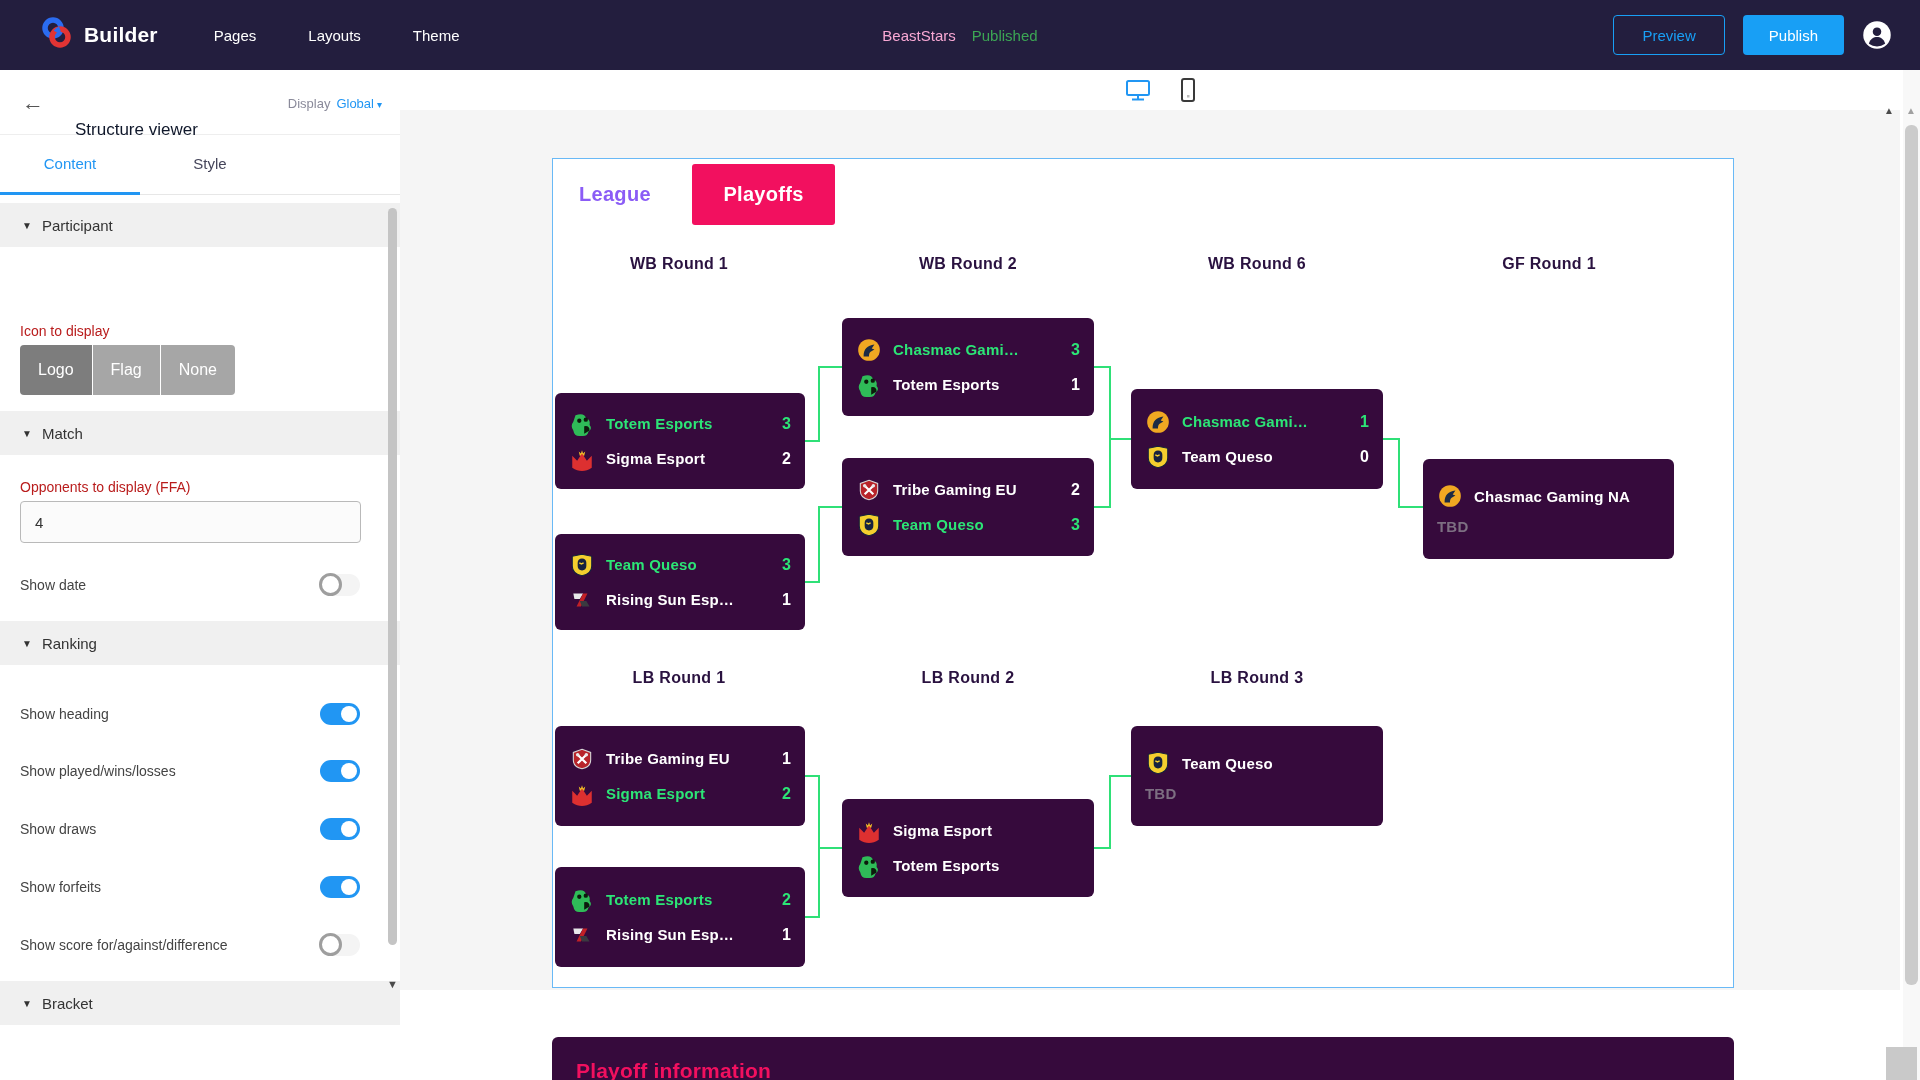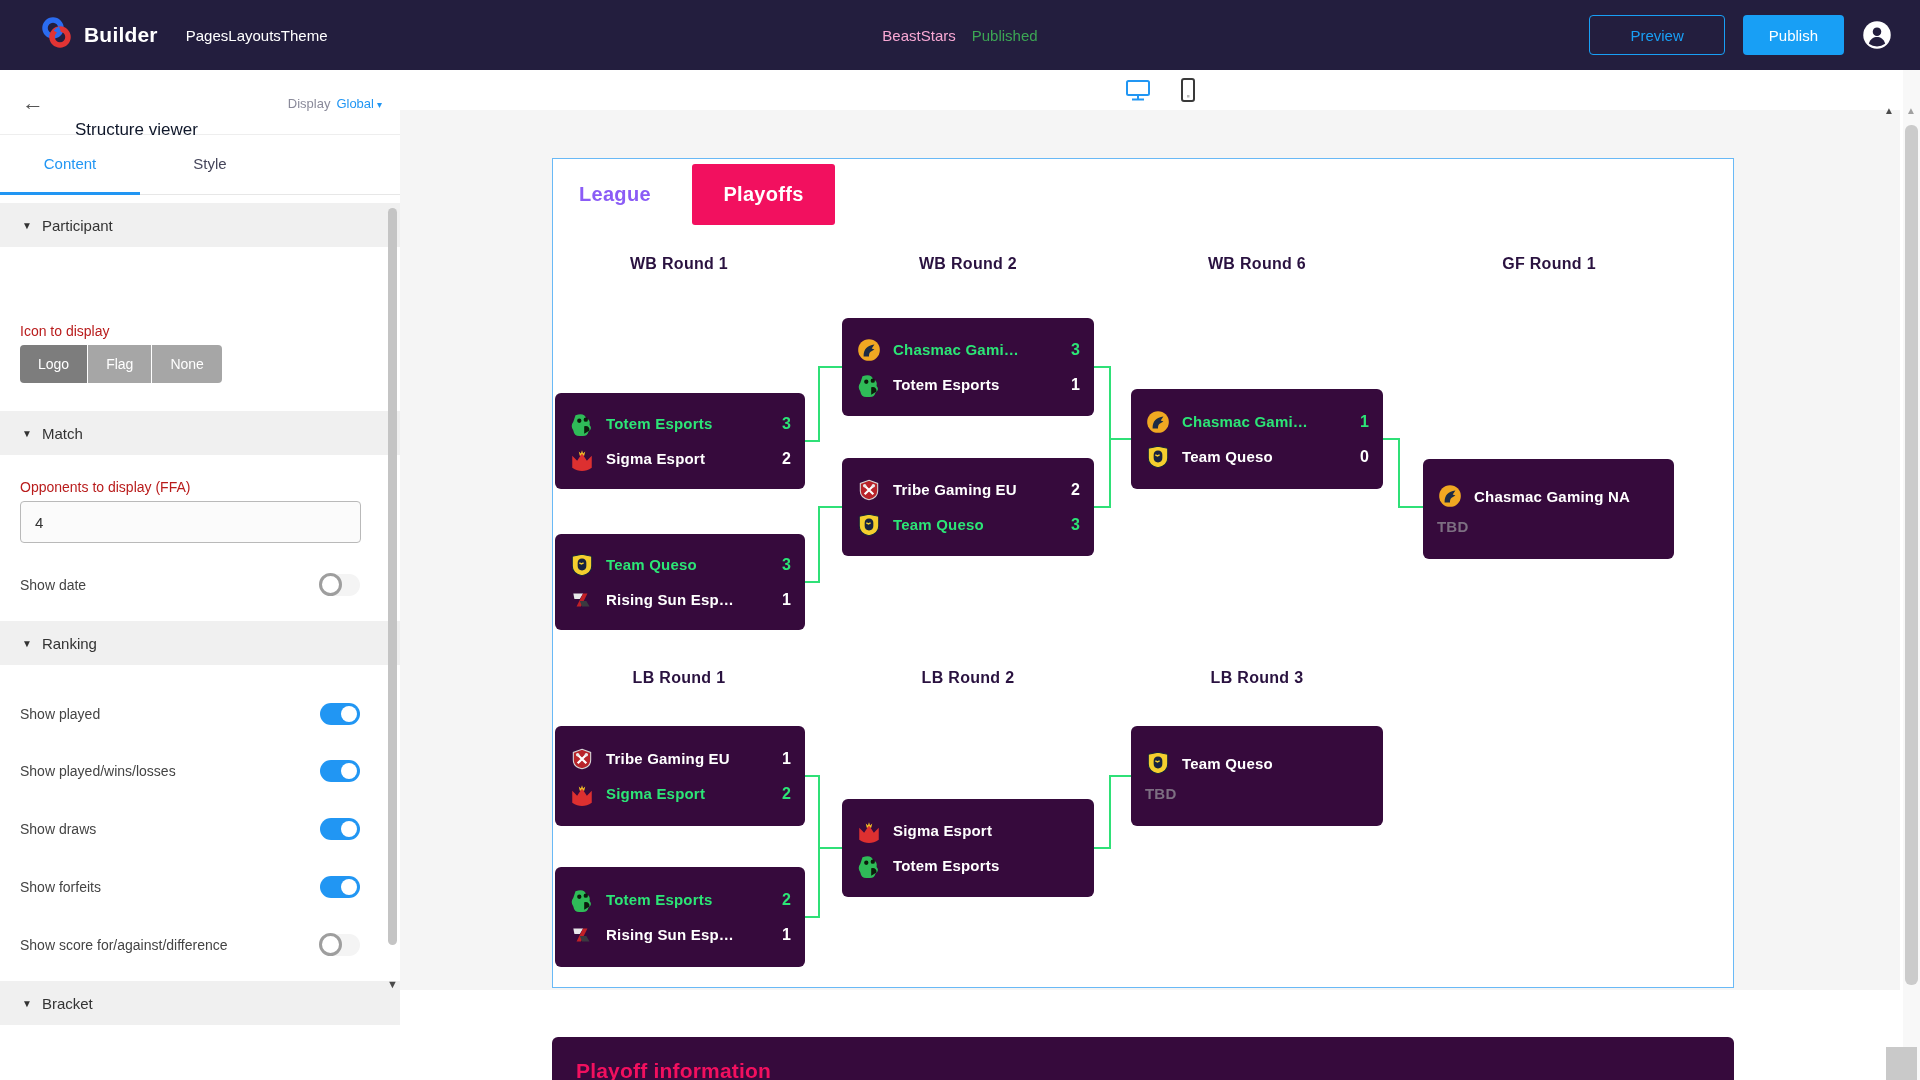--- a/index.html
+++ b/index.html
@@ -4,29 +4,29 @@
 <style>
   * { margin:0; padding:0; box-sizing:border-box; }
   html,body { width:1920px; height:1080px; overflow:hidden; background:#fff;
               font-family:"Liberation Sans", sans-serif; }
 
   
   .topbar { position:absolute; left:0; top:0; width:1920px; height:70px;
             background:#231e3e; display:flex; align-items:center; z-index:40; }
   .brand { display:flex; align-items:center; gap:10px; margin-left:40px; }
   .brand-name { color:#fff; font-size:21px; font-weight:800; letter-spacing:.2px; }
-  .topnav { display:flex; margin-left:28px; }
+  .topnav { display:flex; gap:52px; margin-left:56px; }
   .topnav span { color:#fff; font-size:15px; cursor:pointer; }
   .proj { position:absolute; left:0; right:0; top:0; height:70px; display:flex;
           align-items:center; justify-content:center; gap:16px; pointer-events:none; }
   .proj .pname { color:#f9a8d4; font-size:15px; }
   .proj .pstatus { color:#3ca654; font-size:15px; }
   .topbar-right { position:absolute; right:28px; top:0; height:70px;
                   display:flex; align-items:center; gap:18px; }
-  .btn-preview { height:40px; padding:0 40px; background:transparent;
+  .btn-preview { height:40px; padding:0 28px; background:transparent;
                  border:1px solid #189ff5; color:#189ff5; border-radius:4px;
                  font-size:15px; font-family:inherit; cursor:pointer; }
   .btn-publish { height:40px; padding:0 26px; background:#189ff5; border:none;
                  color:#fff; border-radius:4px; font-size:15px; font-family:inherit; cursor:pointer; }
 
   
   .sidebar { position:absolute; left:0; top:70px; width:400px; height:1010px;
              background:#fff; z-index:30; }
   .sb-head { position:absolute; left:0; top:0; width:400px; height:65px;
              border-bottom:1px solid #eee; }
@@ -45,22 +45,22 @@
                           width:100%; height:3px; background:#2196f3; }
 
   .sb-scroll { position:absolute; left:0; top:125px; width:400px; height:880px; overflow:hidden; }
   .sec-bar { position:absolute; left:0; width:400px; height:44px; background:#f0f0f0;
              display:flex; align-items:center; gap:10px; padding-left:22px; cursor:pointer; }
   .sec-bar .tri { font-size:10px; color:#333; }
   .sec-bar .sec-label { font-size:15px; color:#333; }
 
   .fld-label { position:absolute; left:20px; font-size:14px; color:#b91c1c; }
   .seg { position:absolute; left:20px; display:flex; border-radius:4px; overflow:hidden; }
-  .seg button { height:38px; padding:4px 18px; border:none; border-right:1px solid #fff;
-                background:#a6a6a6; color:#fff; font-size:14px; font-family:inherit; cursor:pointer; }
+  .seg button { height:50px; padding:4px 18px; border:none; border-right:1px solid #fff;
+                background:#a6a6a6; color:#fff; font-size:16px; font-family:inherit; cursor:pointer; }
   .seg button:last-child { border-right:none; }
   .seg button.sel { background:#7d7d7d; }
 
   .num-input { position:absolute; left:20px; width:341px; height:42px;
                border:1px solid #b9b9b9; border-radius:4px; background:#fbfbfb;
                font-size:15px; color:#333; padding-left:14px; font-family:inherit; }
 
   .tog-row-label { position:absolute; left:20px; font-size:14px; color:#444; }
   .tg { position:absolute; left:320px; width:40px; height:22px; border-radius:12px; cursor:pointer; }
   .tg.on { background:#2196f3; }
@@ -197,21 +197,21 @@
     </div>
     <div class="fld-label" style="top:284px">Opponents to display (FFA)</div>
     <input class="num-input" style="top: 306px;" value="4">
     <div class="tog-row-label" style="top:382px">Show date</div>
     <div class="tg off" style="top:379px"></div>
 
     <div class="sec-bar" style="top:426px">
       <span class="tri">▼</span>
       <span class="sec-label">Ranking</span>
     </div>
-    <div class="tog-row-label" style="top:511px">Show played</div>
+    <div class="tog-row-label" style="top:511px">Show heading</div>
     <div class="tg on" style="top:508px"></div>
     <div class="tog-row-label" style="top:568px">Show played/wins/losses</div>
     <div class="tg on" style="top:565px"></div>
     <div class="tog-row-label" style="top:626px">Show draws</div>
     <div class="tg on" style="top:623px"></div>
     <div class="tog-row-label" style="top:684px">Show forfeits</div>
     <div class="tg on" style="top:681px"></div>
     <div class="tog-row-label" style="top:742px">Show score for/against/difference</div>
     <div class="tg off" style="top:739px"></div>
 

